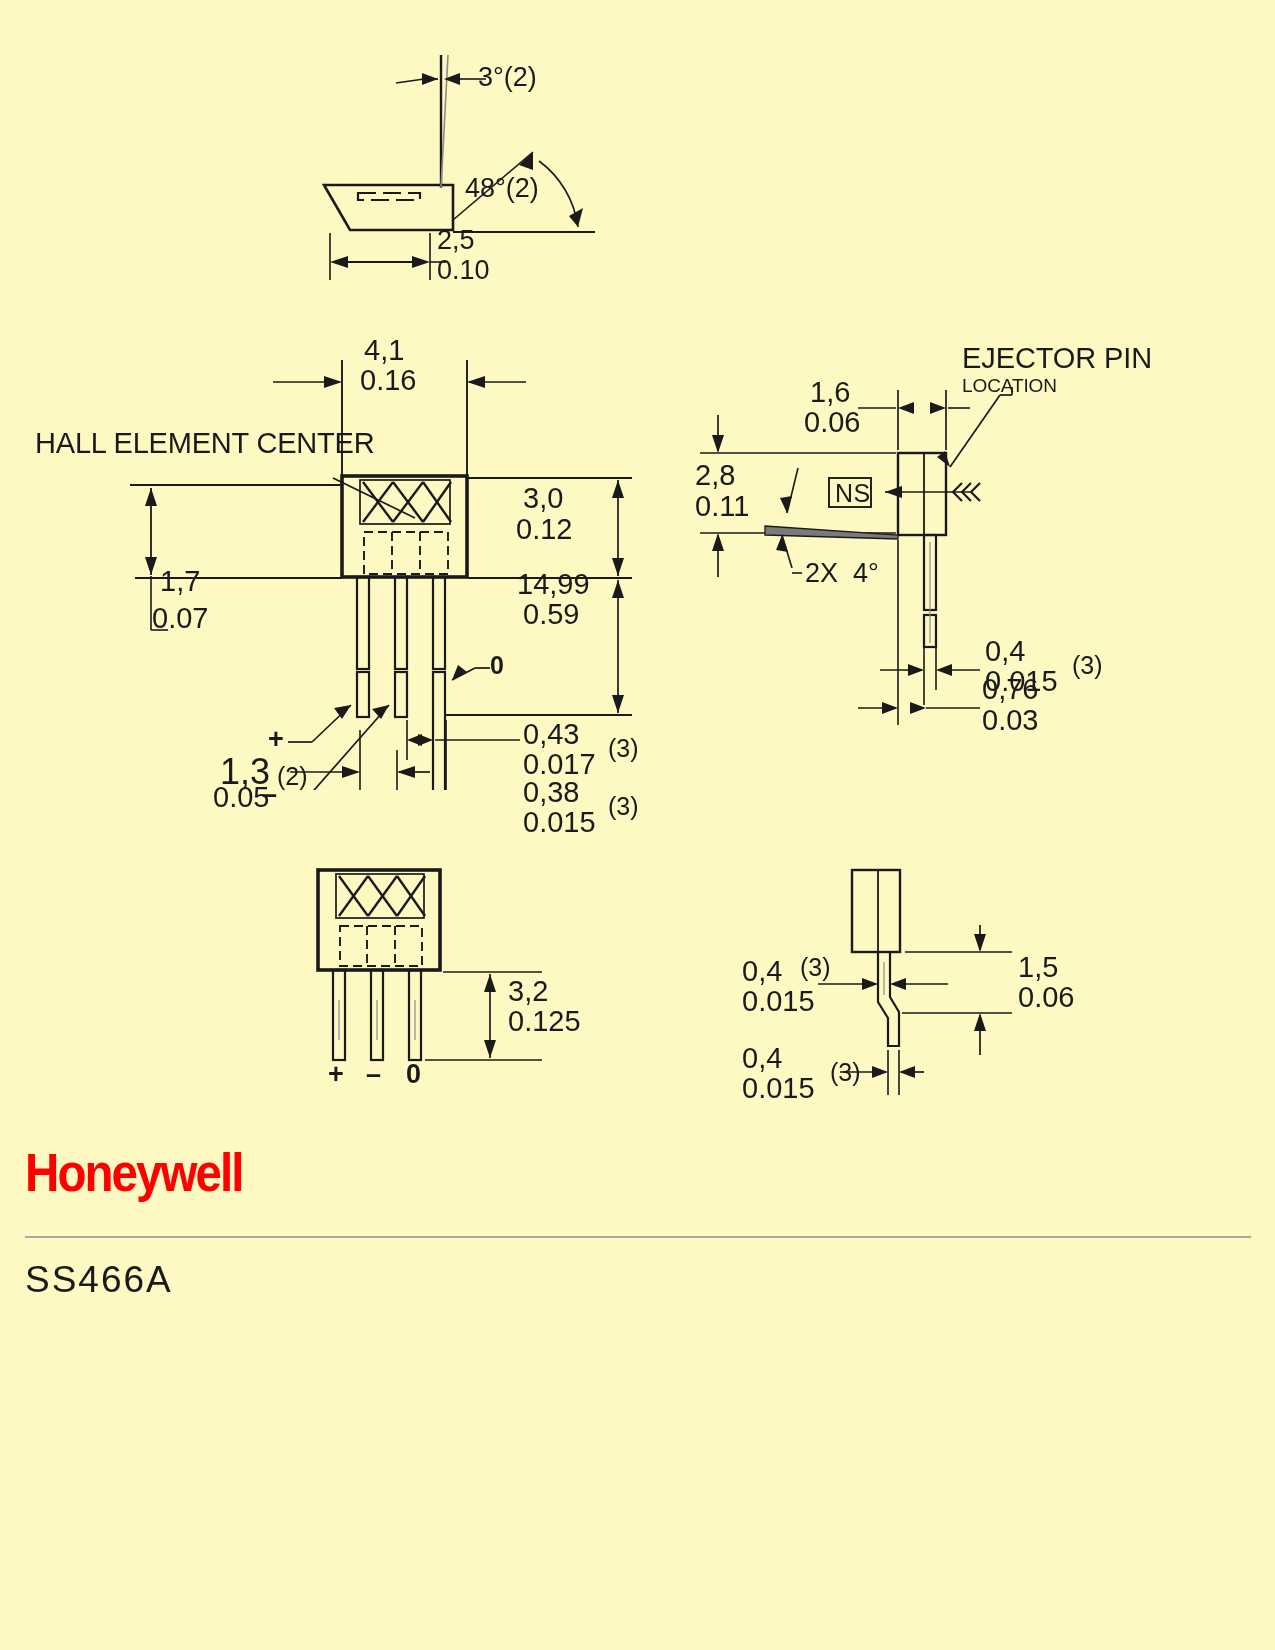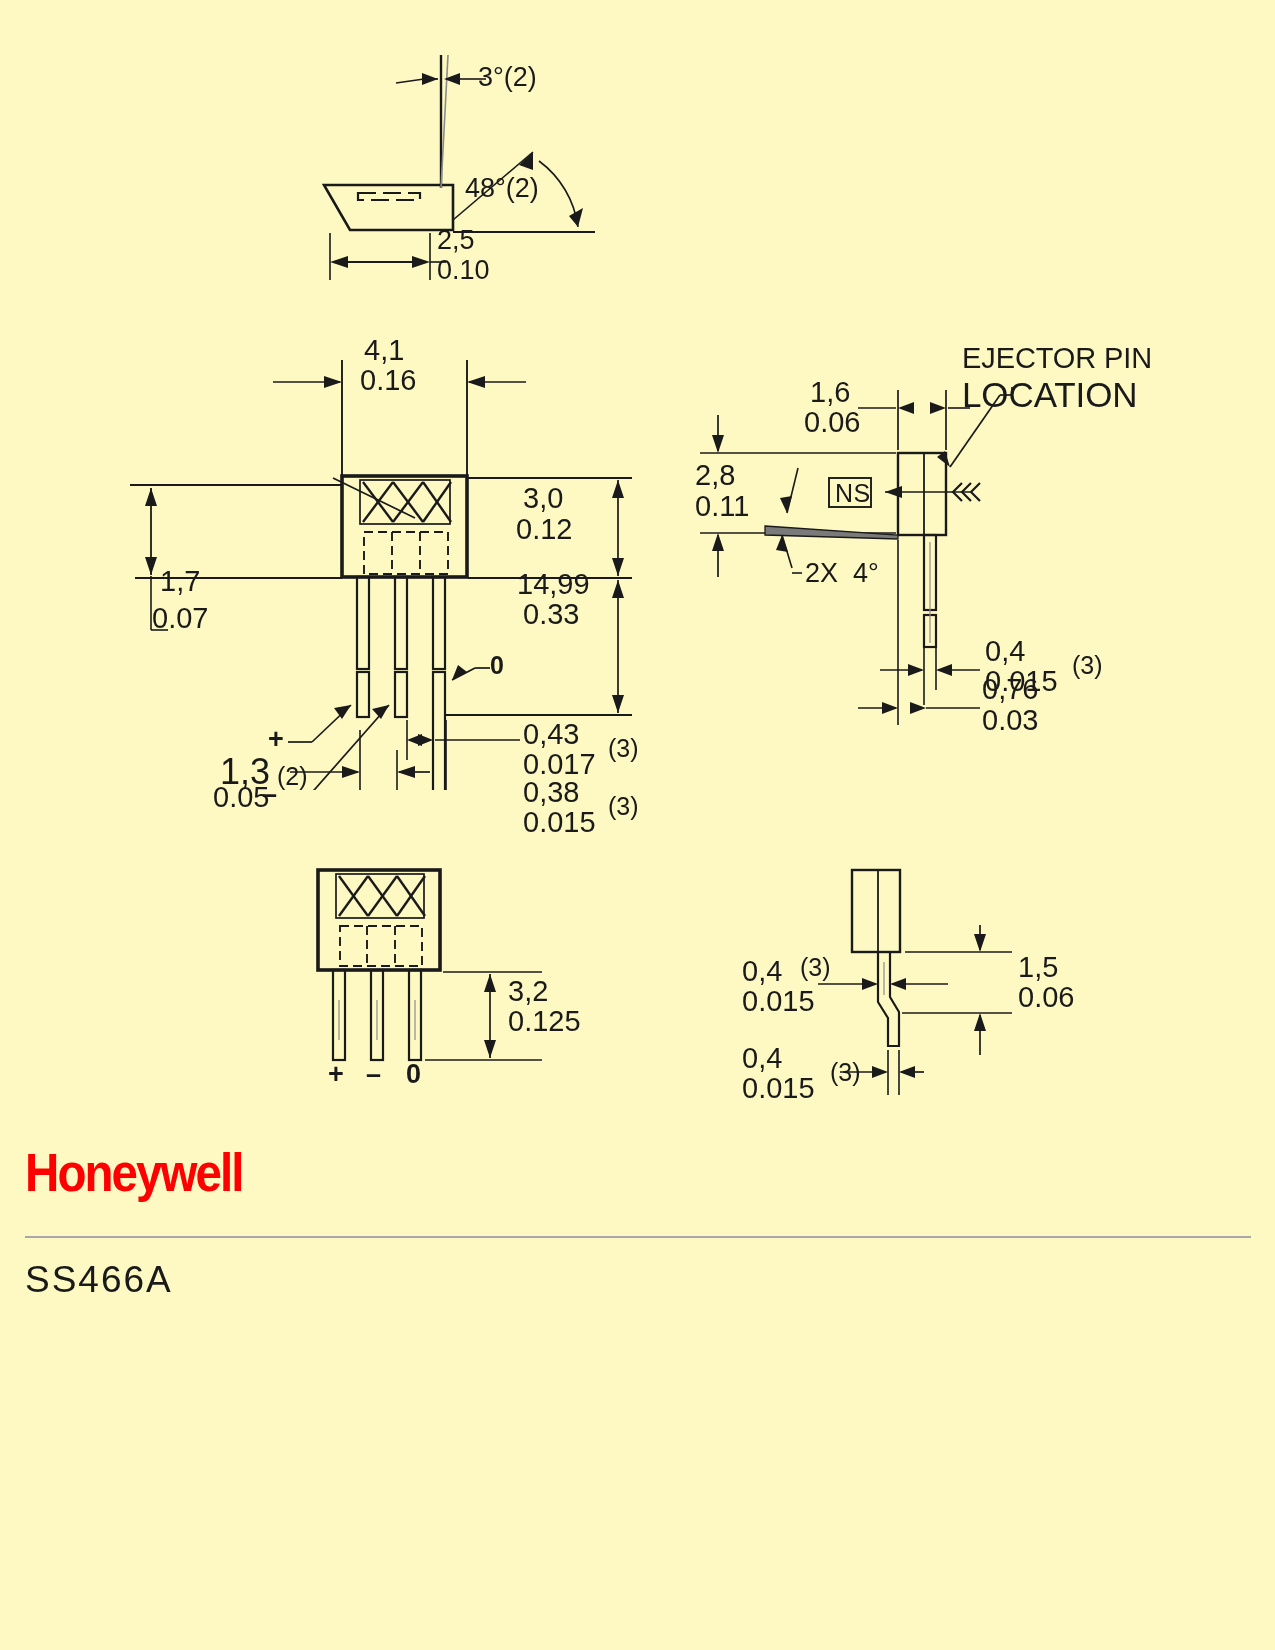--- a/index.html
+++ b/index.html
@@ -230,29 +230,30 @@
         <polygon points="388,490 403,484 403,496"></polygon>
         <polygon points="426,490 411,484 411,496"></polygon>
 
         <polygon points="340,462 322,456 322,468"></polygon>
         <polygon points="377,462 395,456 395,468"></polygon>
       </g>
     </svg>
     <div class="dimtext" style="left:344px; top:24px; font-size:29px;">4,1</div>
     <div class="dimtext" style="left:340px; top:54px; font-size:29px;">0.16</div>
 
+    <div class="dimtext" style="left:15px; top:117px; font-size:29px; letter-spacing:-0.2px;">HALL ELEMENT CENTER</div>
 
     <div class="dimtext" style="left:140px; top:255px; font-size:29px;">1,7</div>
     <div class="dimtext" style="left:132px; top:292px; font-size:29px;">0.07</div>
 
     <div class="dimtext" style="left:503px; top:172px; font-size:29px;">3,0</div>
     <div class="dimtext" style="left:496px; top:203px; font-size:29px;">0.12</div>
 
     <div class="dimtext" style="left:497px; top:258px; font-size:29px;">14,99</div>
-    <div class="dimtext" style="left:503px; top:288px; font-size:29px;">0.33</div>
+    <div class="dimtext" style="left:503px; top:288px; font-size:29px;">0.59</div>
 
     <div class="dimtext" style="left:470px; top:341px; font-size:25px; font-weight:bold;">0</div>
     <div class="dimtext" style="left:248px; top:414px; font-size:27px; font-weight:bold;">+</div>
     <div class="dimtext" style="left:242px; top:469px; font-size:27px; font-weight:bold;">–</div>
 
     <div class="dimtext" style="left:503px; top:408px; font-size:29px;">0,43</div>
     <div class="dimtext" style="left:503px; top:438px; font-size:29px;">0.017</div>
     <div class="dimtext" style="left:588px; top:424px; font-size:25px;">(3)</div>
 
     <div class="dimtext" style="left:503px; top:466px; font-size:29px;">0,38</div>
@@ -342,21 +343,21 @@
     <div class="dimtext" style="left:164px; top:76px; font-size:29px;">0.06</div>
 
     <div class="dimtext" style="left:55px; top:129px; font-size:29px;">2,8</div>
     <div class="dimtext" style="left:55px; top:160px; font-size:29px;">0.11</div>
 
     <div class="dimtext" style="left:195px; top:149px; font-size:25px; letter-spacing:0.5px;">NS</div>
 
     <div class="dimtext" style="left:165px; top:228px; font-size:27px;">2X  4°</div>
 
     <div class="dimtext" style="left:322px; top:12px; font-size:29px; letter-spacing:-0.1px;">EJECTOR PIN</div>
-    <div class="dimtext" style="left:322px; top:45px; font-size:35px; letter-spacing:-0.1px;">LOCATION</div>
+    <div class="dimtext" style="left:322px; top:45px; font-size:19px; letter-spacing:-0.1px;">LOCATION</div>
 
     <div class="dimtext" style="left:345px; top:305px; font-size:29px;">0,4</div>
     <div class="dimtext" style="left:345px; top:335px; font-size:29px;">0.015</div>
     <div class="dimtext" style="left:432px; top:321px; font-size:25px;">(3)</div>
 
     <div class="dimtext" style="left:342px; top:343px; font-size:29px;">0,76</div>
     <div class="dimtext" style="left:342px; top:374px; font-size:29px;">0.03</div>
   </div>
 
 

